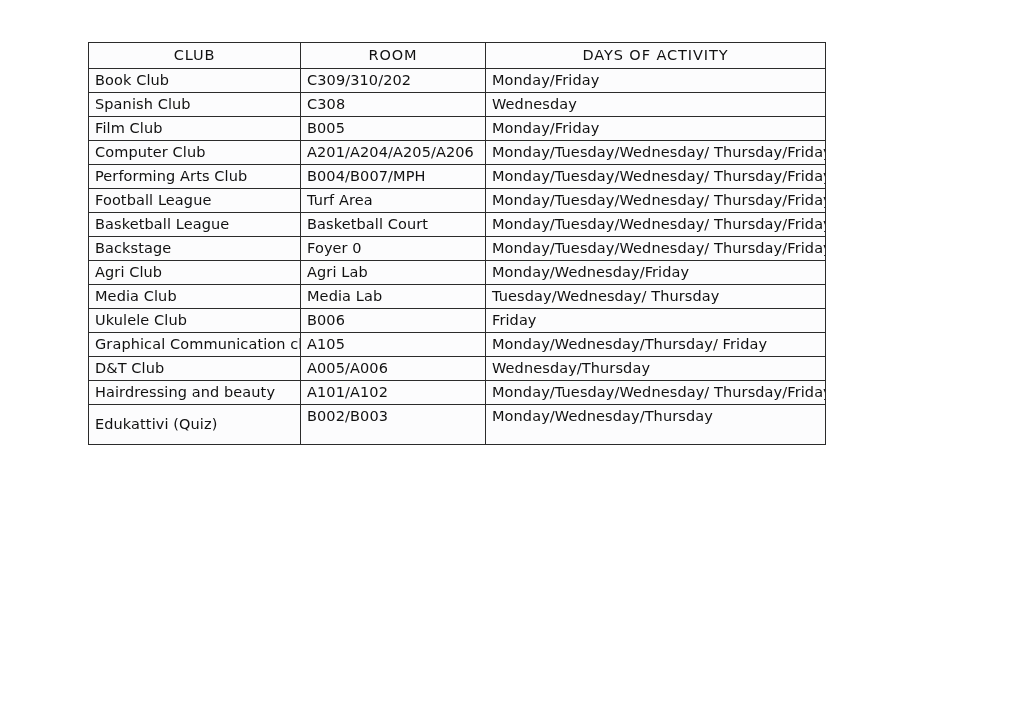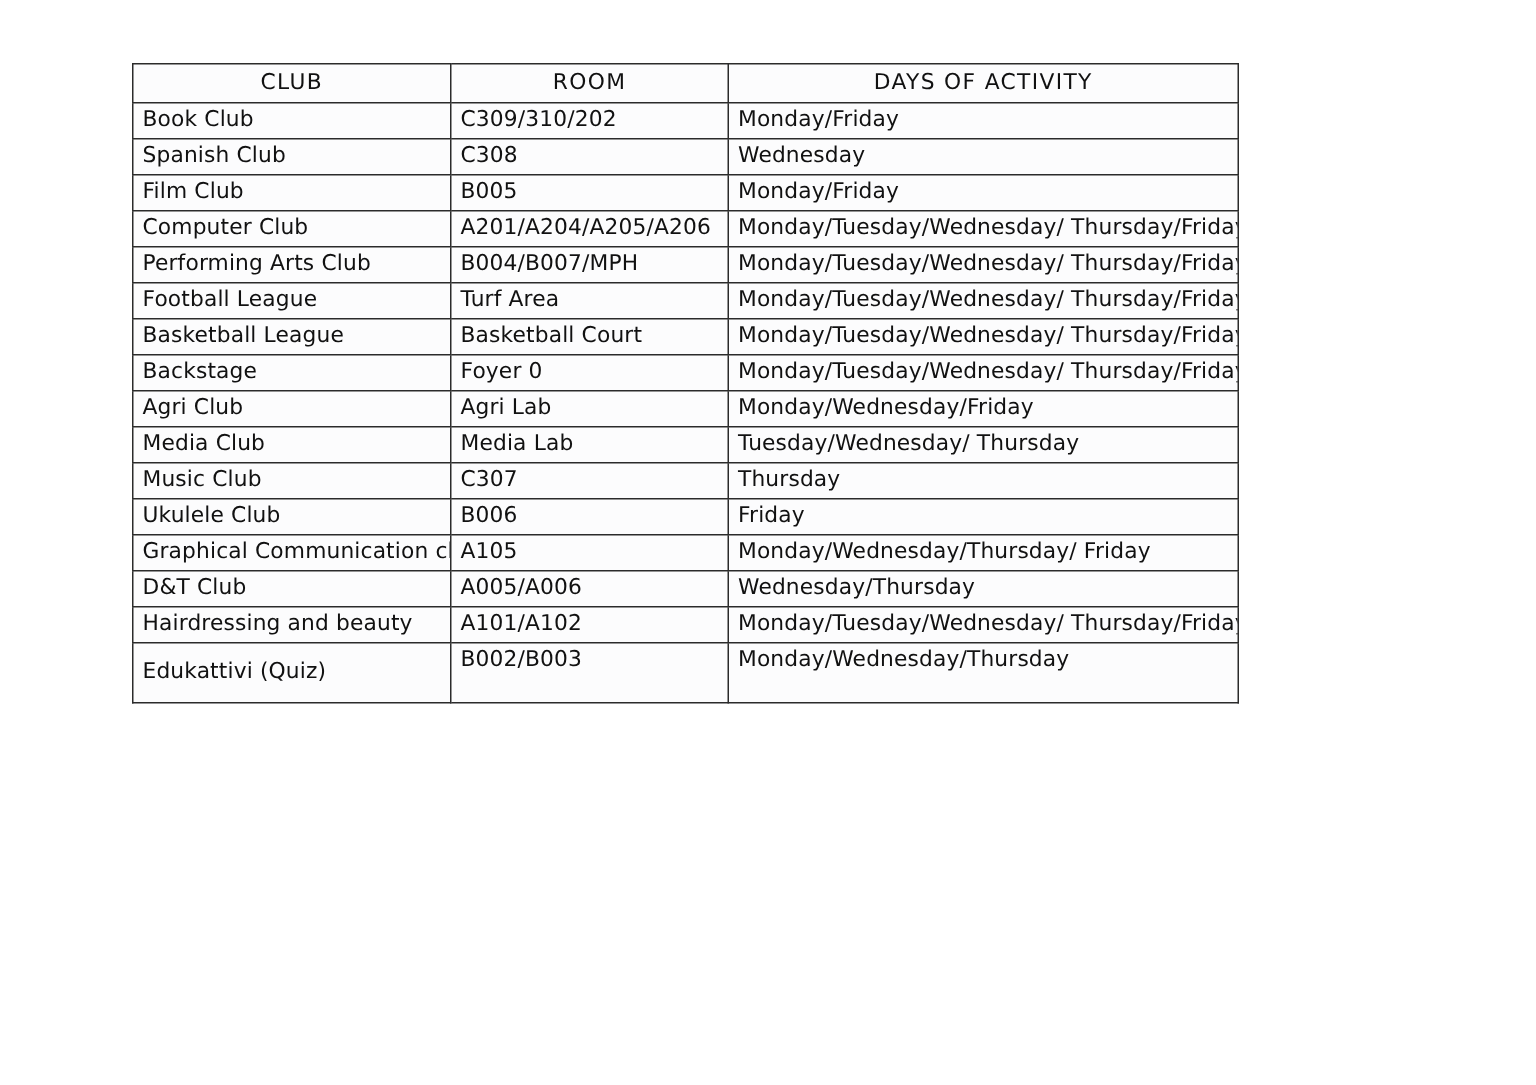--- a/index.html
+++ b/index.html
@@ -145,25 +145,20 @@
             <td class="cell-club">Agri Club</td>
             <td class="cell-room">Agri Lab</td>
             <td class="cell-days">Monday/Wednesday/Friday</td>
           </tr>
           <tr>
             <td class="cell-club">Media Club</td>
             <td class="cell-room">Media Lab</td>
             <td class="cell-days">Tuesday/Wednesday/ Thursday</td>
           </tr>
           <tr>
-            <td class="cell-club">Music Club</td>
-            <td class="cell-room">C307</td>
-            <td class="cell-days">Thursday</td>
-          </tr>
-          <tr>
             <td class="cell-club">Ukulele Club</td>
             <td class="cell-room">B006</td>
             <td class="cell-days">Friday</td>
           </tr>
           <tr>
             <td class="cell-club">Graphical Communication club</td>
             <td class="cell-room">A105</td>
             <td class="cell-days">Monday/Wednesday/Thursday/ Friday</td>
           </tr>
           <tr>

